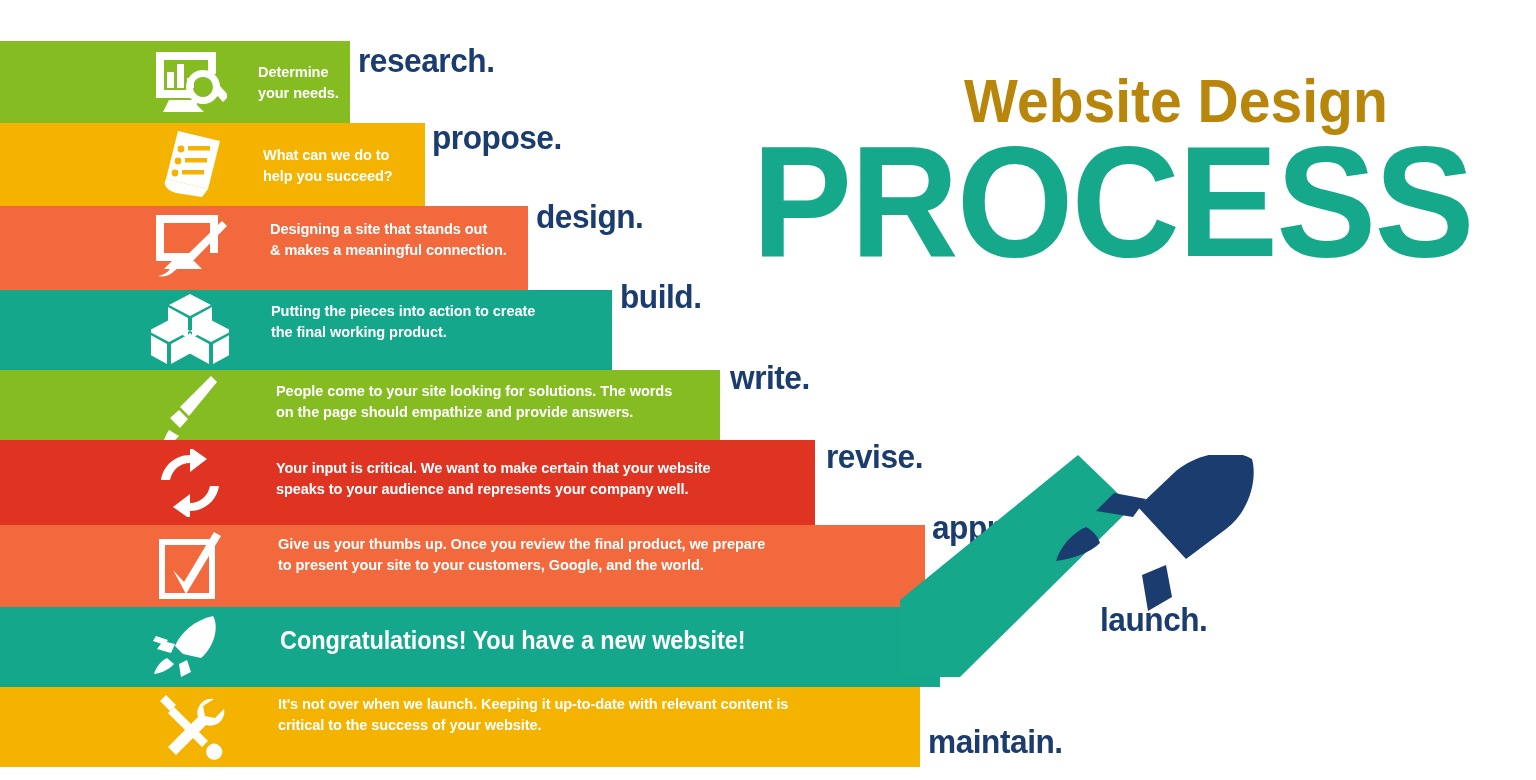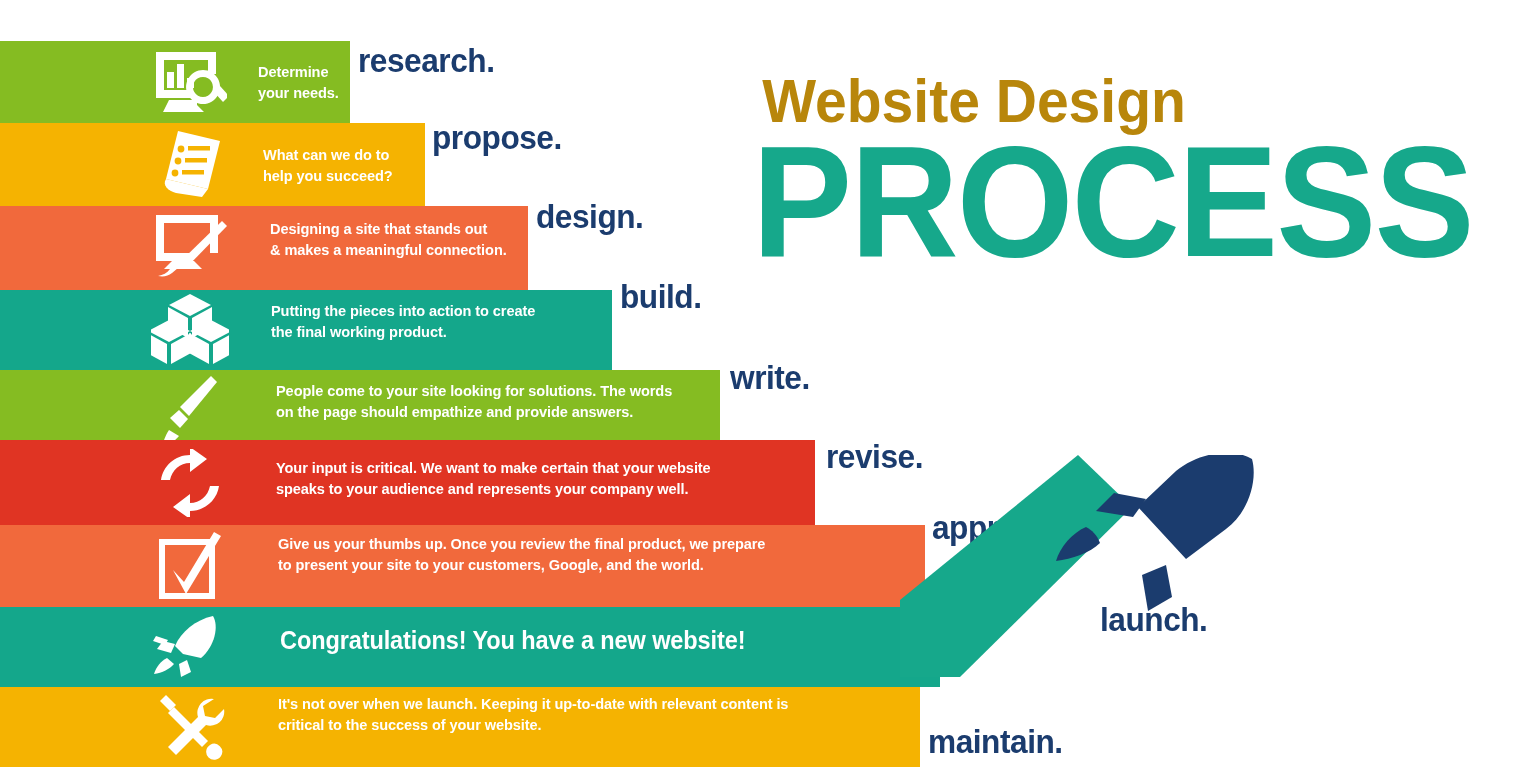--- a/index.html
+++ b/index.html
@@ -17,21 +17,21 @@
     background: #ffffff;
     overflow: hidden;
   }
 
   
   .title-block {
     position: absolute;
     left: 735px;
     top: 70px;
     width: 680px;
-    text-align: left;
+    text-align: right;
     line-height: 1;
   }
   .title-top {
     font-family: "Liberation Sans Narrow", "Liberation Sans", sans-serif;
     font-weight: bold;
     font-size: 62px;
     color: #B8860B;
     letter-spacing: 0px;
     transform: scaleX(0.92);
     transform-origin: center;

